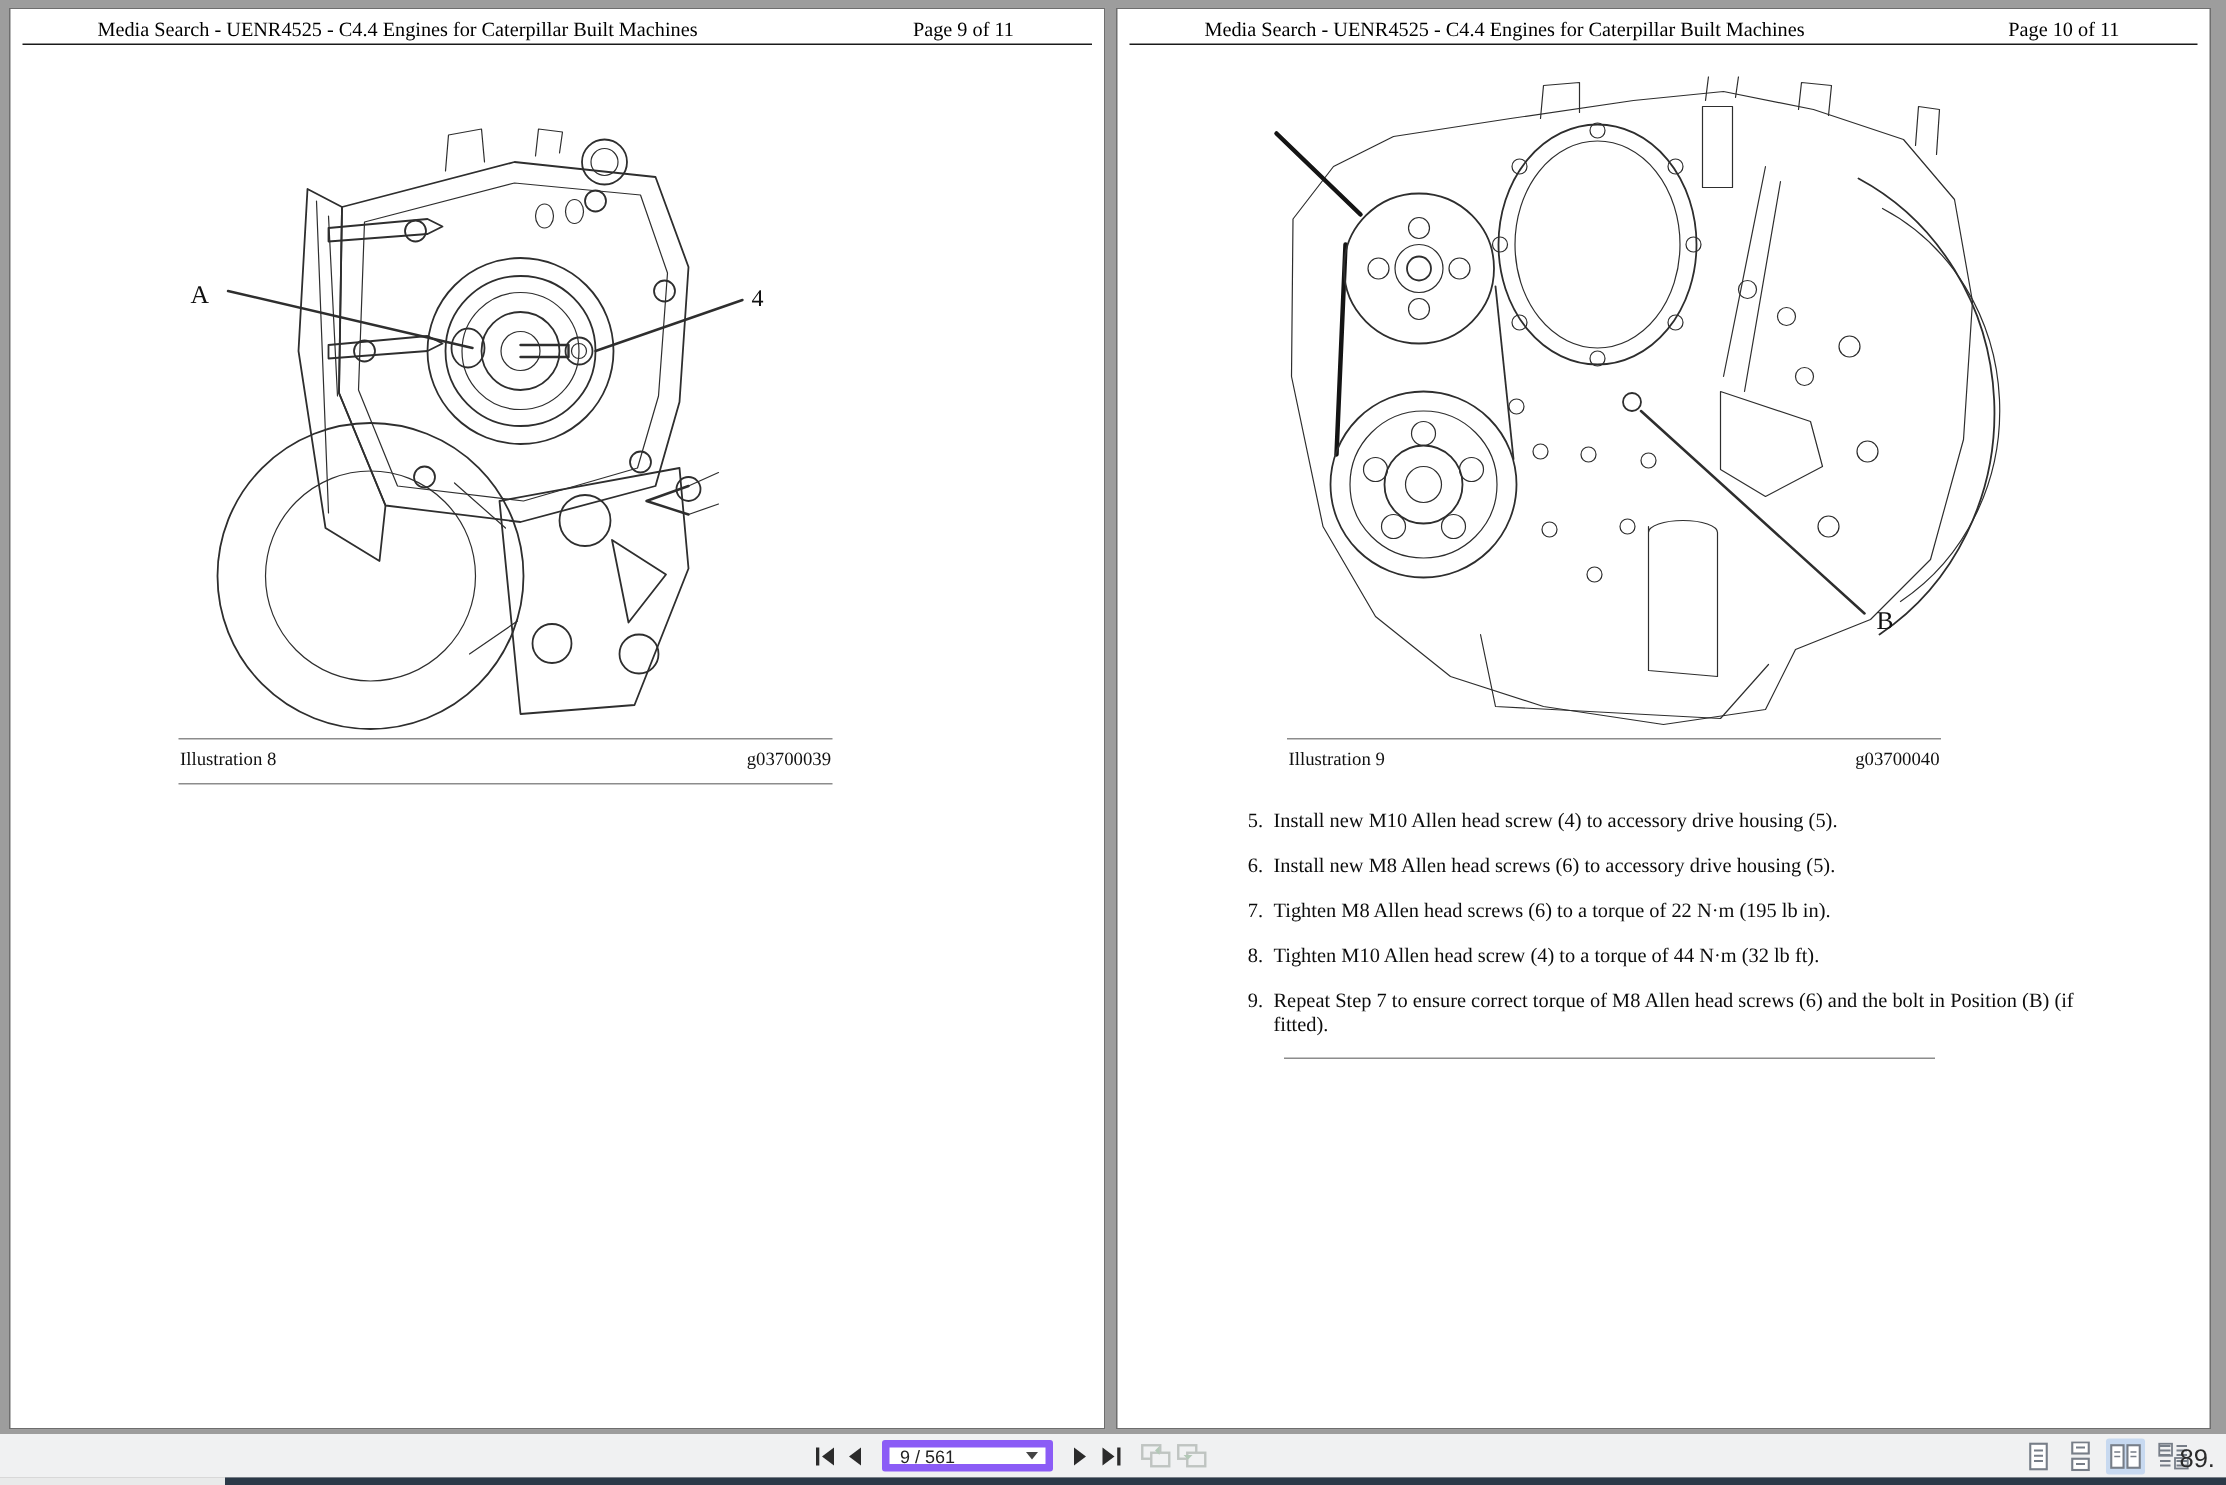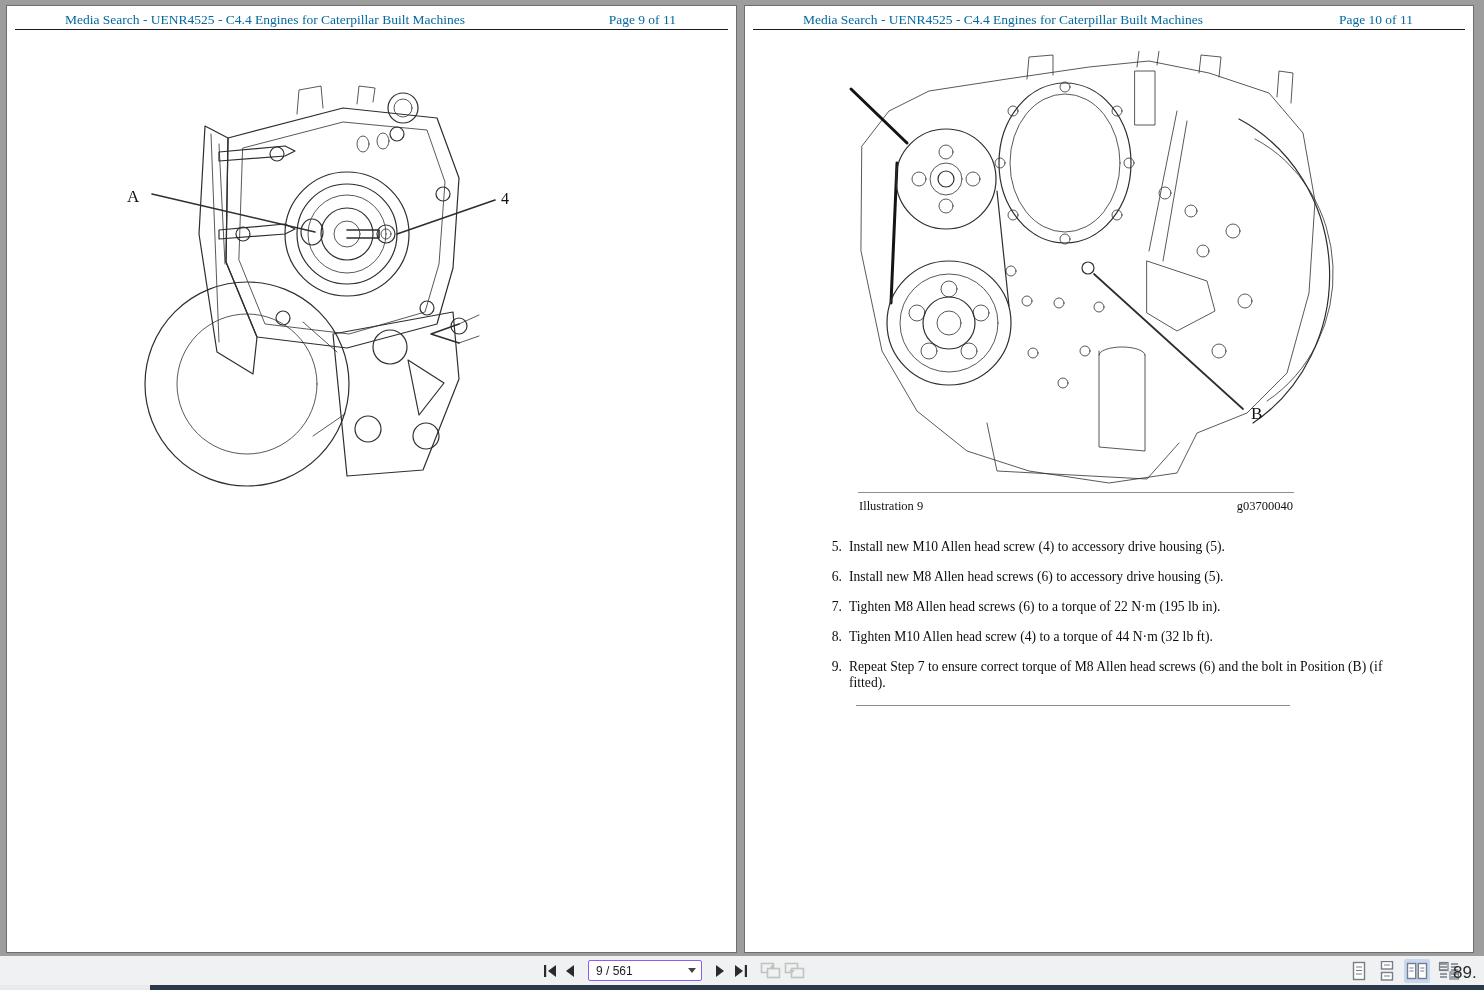--- a/index.html
+++ b/index.html
@@ -5,21 +5,21 @@
   * { margin:0; padding:0; box-sizing:border-box; }
   html,body { width:1484px; height:990px; overflow:hidden; }
   body { background:#9d9d9d; font-family:"Liberation Serif", serif; position:relative; }
 
   .page { position:absolute; top:5px; height:948px; background:#ffffff; border:1px solid #6e6e6e; }
   .page-left  { left:6px;   width:731px; }
   .page-right { left:744px; width:730px; }
 
   .page-header { position:absolute; top:6px; left:0; right:0; display:flex;
                  justify-content:space-between; padding:0 60px 4px 58px;
-                 font-size:13.5px; color:#0369a1; }
+                 font-size:13.5px; color:#000000; }
   .header-rule { position:absolute; top:23px; left:8px; right:8px; height:0;
                  border-top:1.4px solid #1a1a1a; }
 
   .illus { position:absolute; stroke:#2e2e2e; fill:none; stroke-width:1.2;
            stroke-linejoin:round; stroke-linecap:round; }
   .illus text { fill:#111; stroke:none; font-family:"Liberation Serif", serif; }
   .illus .thick { stroke-width:3; stroke:#141414; }
   .illus .thin  { stroke-width:0.8; }
 
   .caption-block { position:absolute; left:112px; width:436px; font-size:12.5px; color:#111; }
@@ -32,21 +32,21 @@
   .step .num { width:32px; text-align:right; padding-right:7px; flex:0 0 32px; }
   .step .txt { width:558px; }
   .end-rule { margin-left:39px; width:434px; border-top:1.6px solid #8c8c8c; margin-top:5px; }
 
   .toolbar { position:absolute; left:0; top:956px; width:1484px; height:29px;
              background:#f0f1f2; font-family:"Liberation Sans", sans-serif; }
   .nav-group { position:absolute; left:540px; top:0; height:29px; display:flex;
                align-items:center; }
   .tb-btn { background:none; border:none; padding:0; display:flex; align-items:center;
             justify-content:center; width:20px; height:22px; cursor:pointer; }
-  .page-combo { width:114px; height:21px; background:#ffffff; border:1px solid #8b5cf6;
+  .page-combo { width:114px; height:21px; background:#ffffff; border:5px solid #8b5cf6;
                 border-radius:2px; margin:0 8px; display:flex; align-items:center;
                 font-size:12px; color:#222; padding:0 5px 0 7px; cursor:pointer; }
   .page-combo .val { flex:1; }
   .caret { width:0; height:0; border-left:4px solid transparent; border-right:4px solid transparent;
            border-top:5px solid #444; }
   .hist-btn { background:none; border:none; padding:0; width:24px; height:22px;
               display:flex; align-items:center; justify-content:center; opacity:.85; }
   .layout-group { position:absolute; left:1348px; top:0; height:29px; display:flex;
                   align-items:center; gap:6px; }
   .layout-btn { background:none; border:none; padding:2px; display:flex; align-items:center;
@@ -119,20 +119,28 @@
       <circle cx="283" cy="263" r="17"></circle>
       <circle cx="261" cy="345" r="13"></circle>
       <circle cx="319" cy="352" r="13"></circle>
       <path d="M301,276 L337,299 L312,331 Z"></path>
       <circle cx="352" cy="242" r="8"></circle>
 
       <path d="M352,240 L324,250 L352,259" style="stroke-width:1.6"></path>
       <path class="thin" d="M352,240 L372,231 M352,259 L372,252"></path>
     </svg>
 
+    <div class="caption-block" style="top:486px;">
+      <div class="cap-rule"></div>
+      <div class="cap-row">
+        <span>Illustration 8</span>
+        <span>g03700039</span>
+      </div>
+      <div class="cap-rule"></div>
+    </div>
   </div>
 
   <div class="page page-right">
     <div class="page-header">
       <span>Media Search - UENR4525 - C4.4 Engines for Caterpillar Built Machines</span>
       <span>Page 10 of 11</span>
     </div>
     <div class="header-rule"></div>
 
     <svg class="illus" style="left:102px; top:45px; width:500px; height:440px;" viewBox="0 0 500 440">

